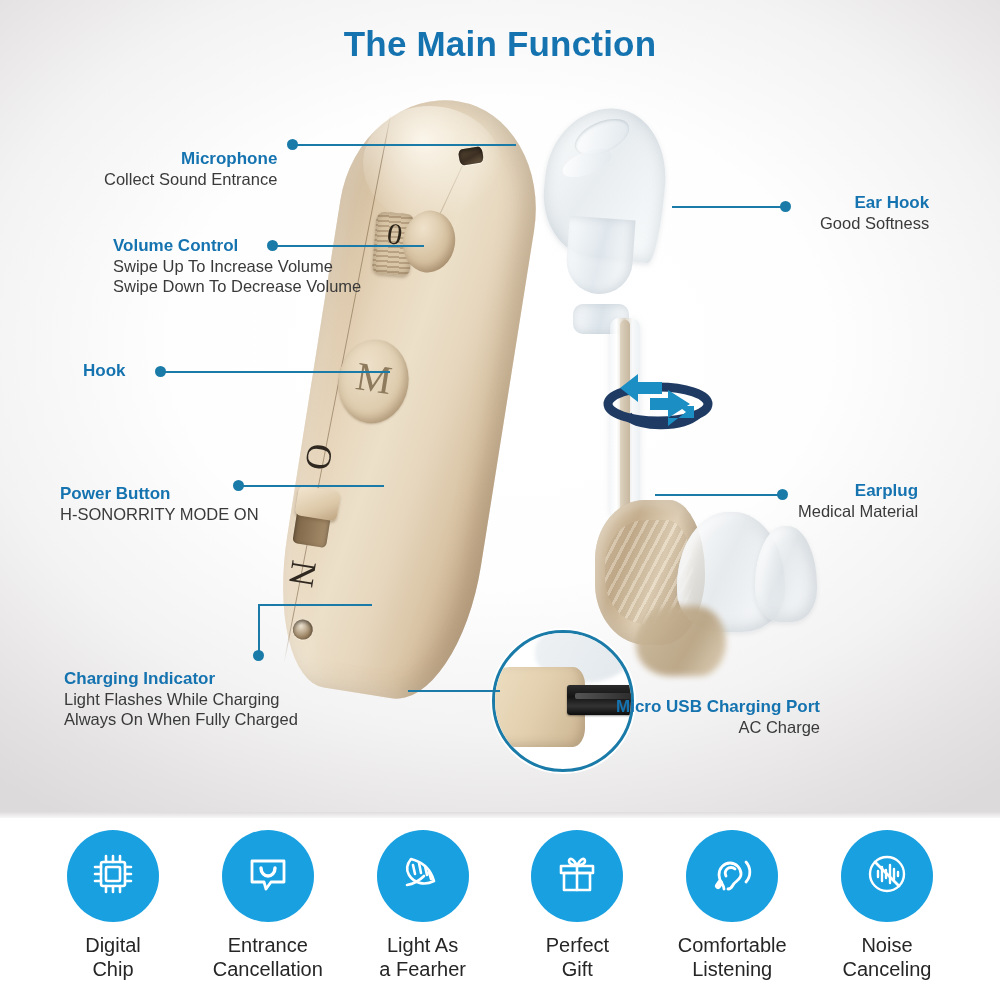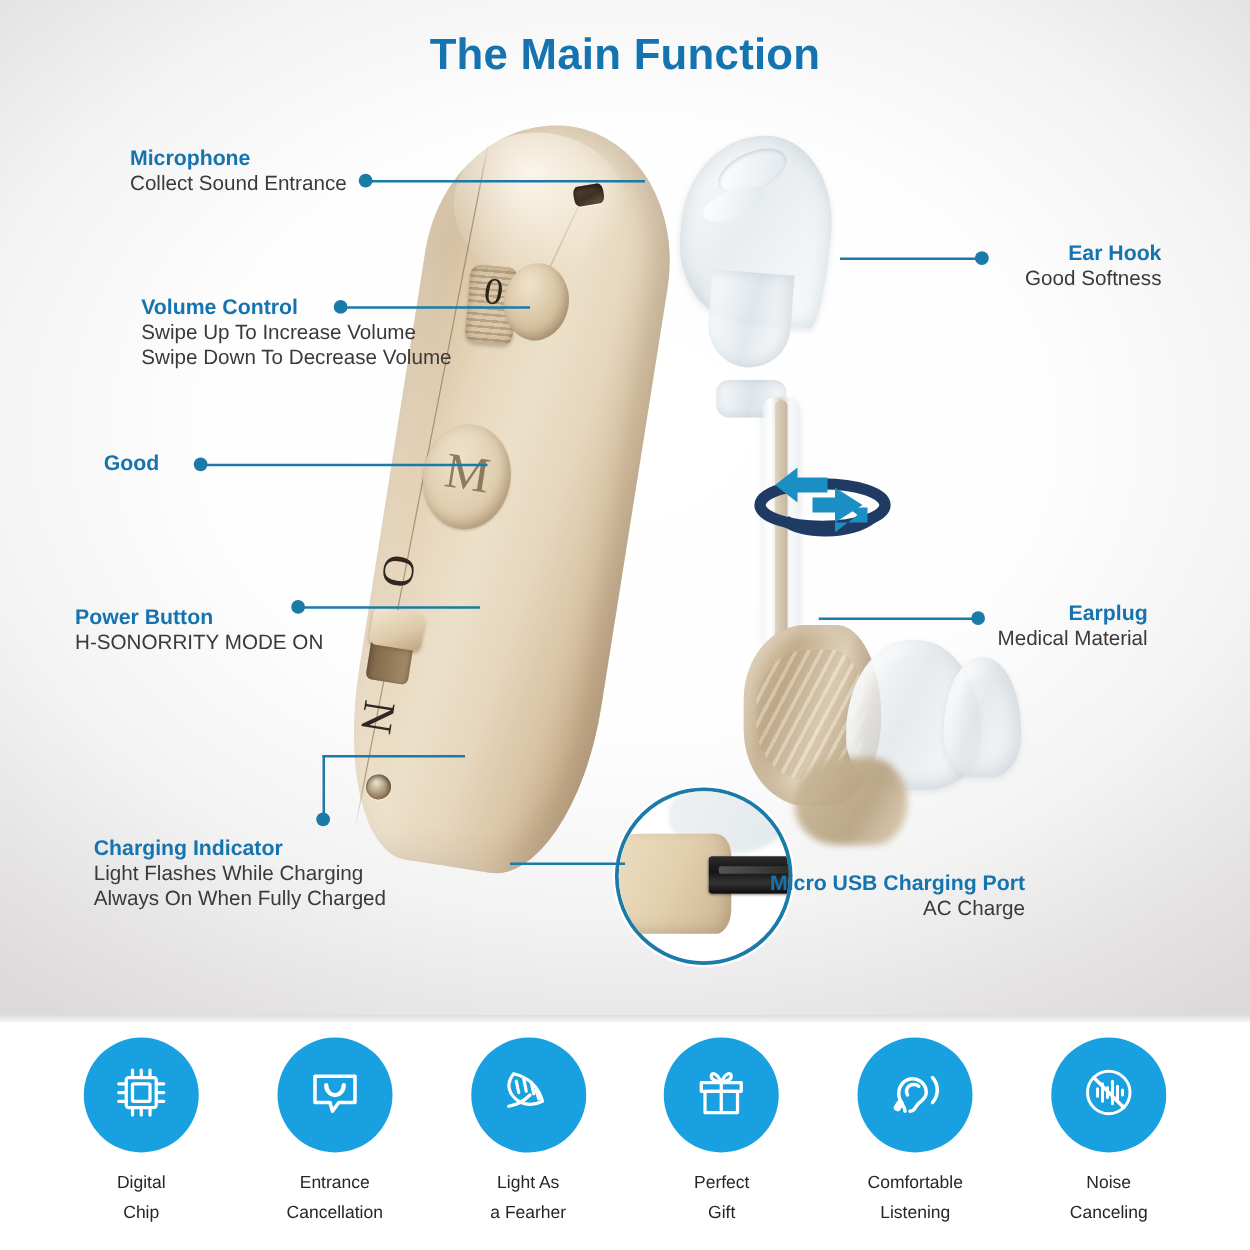--- a/index.html
+++ b/index.html
@@ -256,21 +256,21 @@
     position:absolute;left:0;top:830px;width:1000px;height:170px;
     display:flex;justify-content:space-between;padding:0 42px;box-sizing:border-box;
   }
   .feature{width:142px;display:flex;flex-direction:column;align-items:center;}
   .fcircle{
     width:92px;height:92px;border-radius:50%;background:#18a0e0;
     display:flex;align-items:center;justify-content:center;
   }
   .flabel{
     margin-top:11px;text-align:center;color:#262626;
-    font-size:14px;line-height:24px;font-weight:400;
+    font-size:20px;line-height:24px;font-weight:400;
   }
 </style>
 </head>
 <body>
 
 <div id="page">
 
   <div class="bg-top"></div>
   <div class="band-edge"></div>
   <div class="bg-bottom"></div>
@@ -355,41 +355,41 @@
   <div class="dot" style="left:253px;top:650px;"></div>
 
   <div class="lead h" style="left:408px;top:690px;width:92px;"></div>
 
   <div class="lead h" style="left:672px;top:206px;width:114px;"></div>
   <div class="dot" style="left:780px;top:201px;"></div>
 
   <div class="lead h" style="left:655px;top:494px;width:128px;"></div>
   <div class="dot" style="left:777px;top:489px;"></div>
 
-  <div class="callout" style="left:104px;top:116px;">
+  <div class="callout" style="left:104px;top:148px;text-align:right;">
     <div class="head">Microphone</div>
     <div class="sub">Collect Sound Entrance</div>
   </div>
 
   <div class="callout" style="left:68px;top:235px;margin-left:45px;">
     <div class="head">Volume Control</div>
     <div class="sub">Swipe Up To Increase Volume</div>
     <div class="sub">Swipe Down To Decrease Volume</div>
   </div>
 
   <div class="callout" style="left:83px;top:360px;">
-    <div class="head">Good</div>
+    <div class="head">Hook</div>
   </div>
 
   <div class="callout" style="left:60px;top:483px;">
     <div class="head">Power Button</div>
     <div class="sub">H-SONORRITY MODE ON</div>
   </div>
 
-  <div class="callout" style="left:75px;top:668px;">
+  <div class="callout" style="left:64px;top:668px;">
     <div class="head">Charging Indicator</div>
     <div class="sub">Light Flashes While Charging</div>
     <div class="sub">Always On When Fully Charged</div>
   </div>
 
   <div class="callout ralign" style="left:820px;top:192px;">
     <div class="head">Ear Hook</div>
     <div class="sub">Good Softness</div>
   </div>
 

